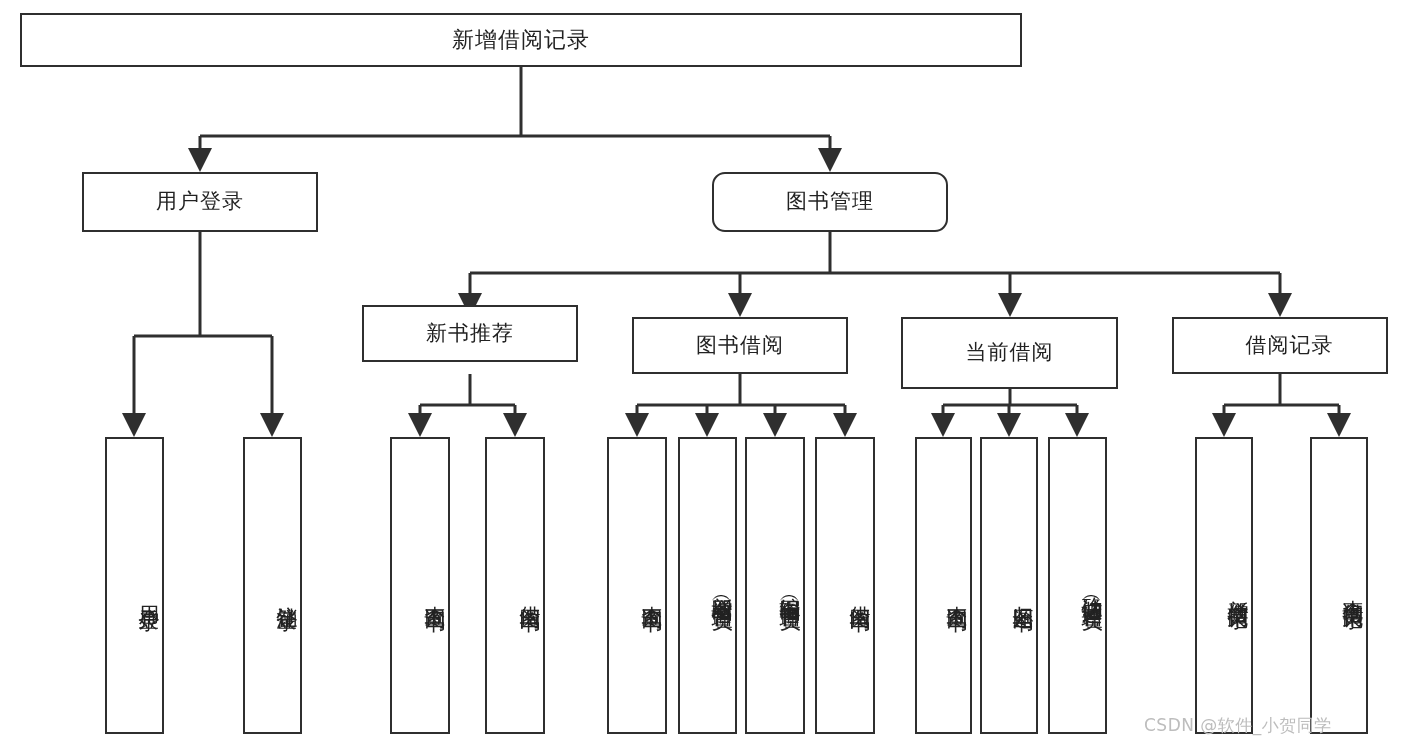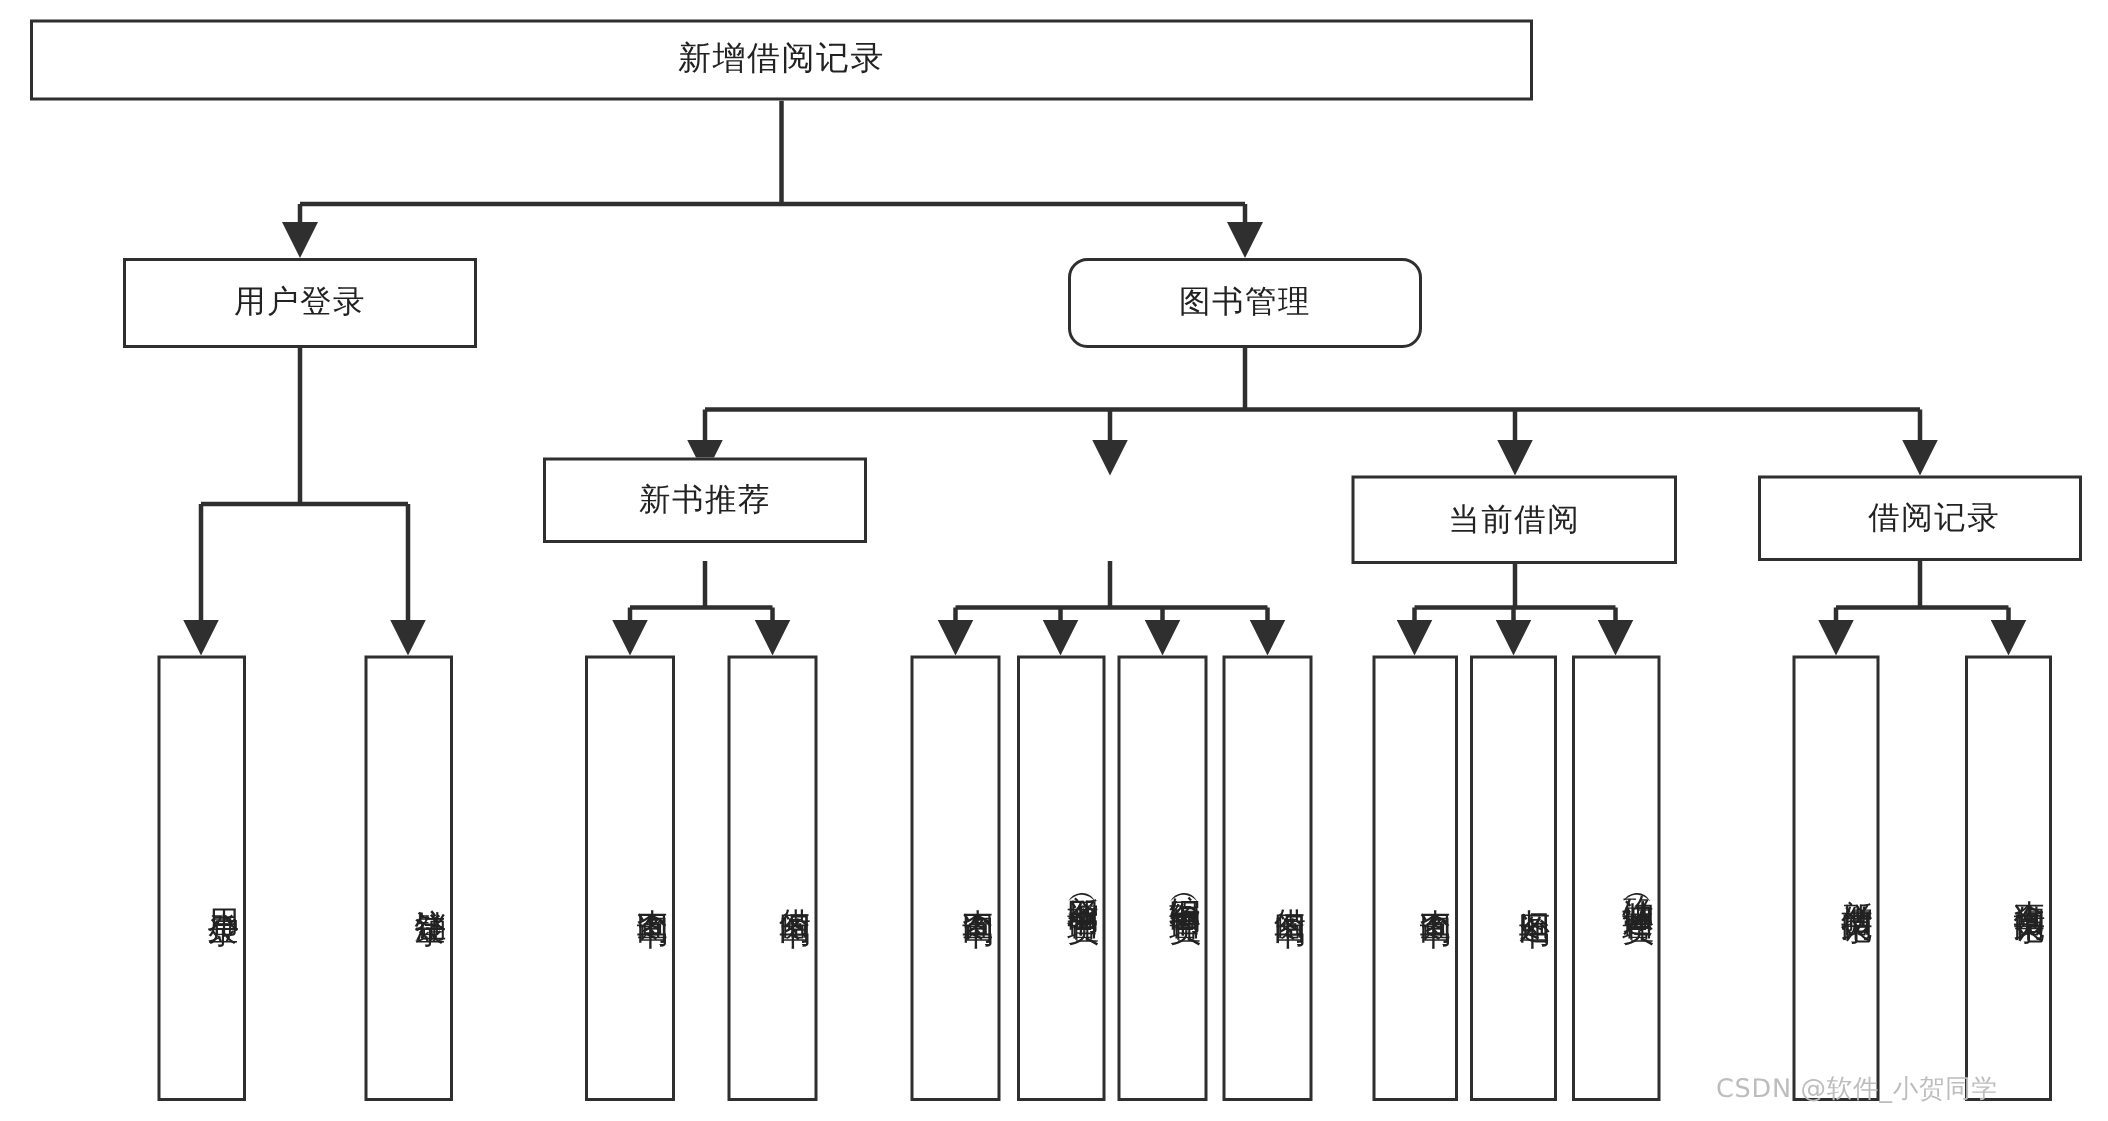--- a/index.html
+++ b/index.html
@@ -140,22 +140,25 @@
   </div>
 
   <div class="node horiz" style="left:712px; top:172px; width:236px; height:60px;border-radius:13px;">
     <span class="node-label">图书管理</span>
   </div>
 
   <div class="node horiz" style="left:362px; top:305px; width:216px; height:57px;">
     <span class="node-label">新书推荐</span>
   </div>
 
-
-  <div class="node horiz" style="left:901px; top:317px; width:217px; height:59px;">
+  <div class="node horiz" style="left:632px; top:317px; width:216px; height:57px;">
+    <span class="node-label">图书借阅</span>
+  </div>
+
+  <div class="node horiz" style="left:901px; top:317px; width:217px; height:72px;">
     <span class="node-label">当前借阅</span>
   </div>
 
   <div class="node horiz" style="left:1172px; top:317px; width:216px; height:57px;padding-left:19px;">
     <span class="node-label">借阅记录</span>
   </div>
 
   <div class="node vert" style="left:105px; top:437px; width:59px; height:297px;">
     <span class="node-label">用户登录</span>
   </div>

